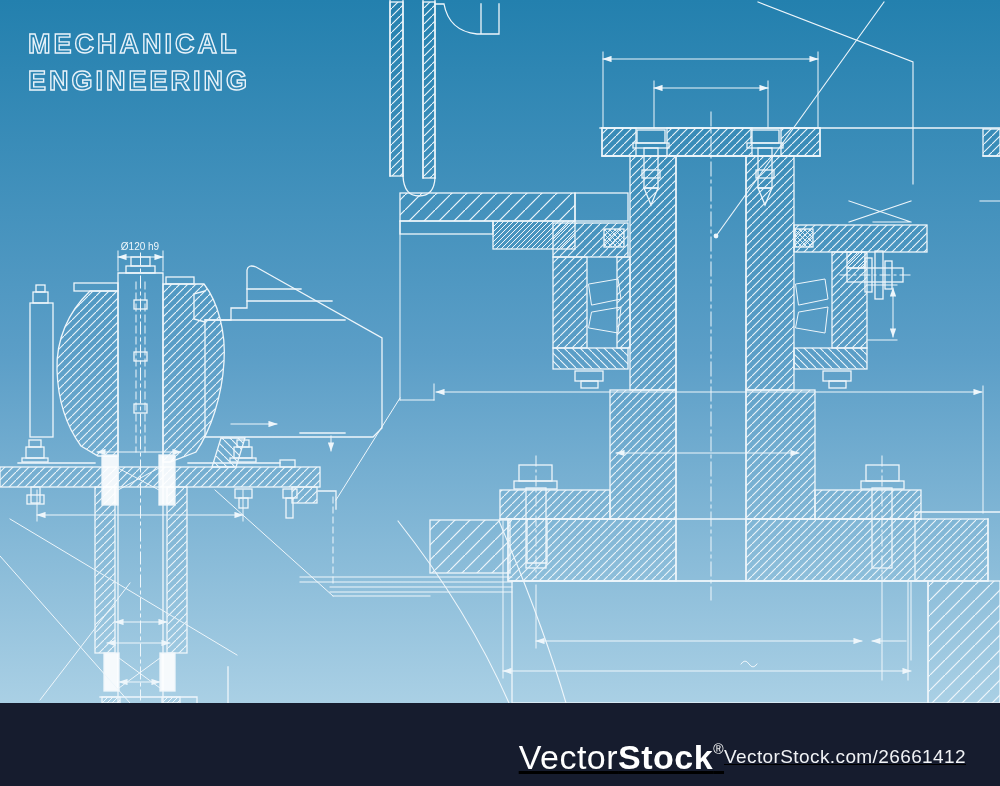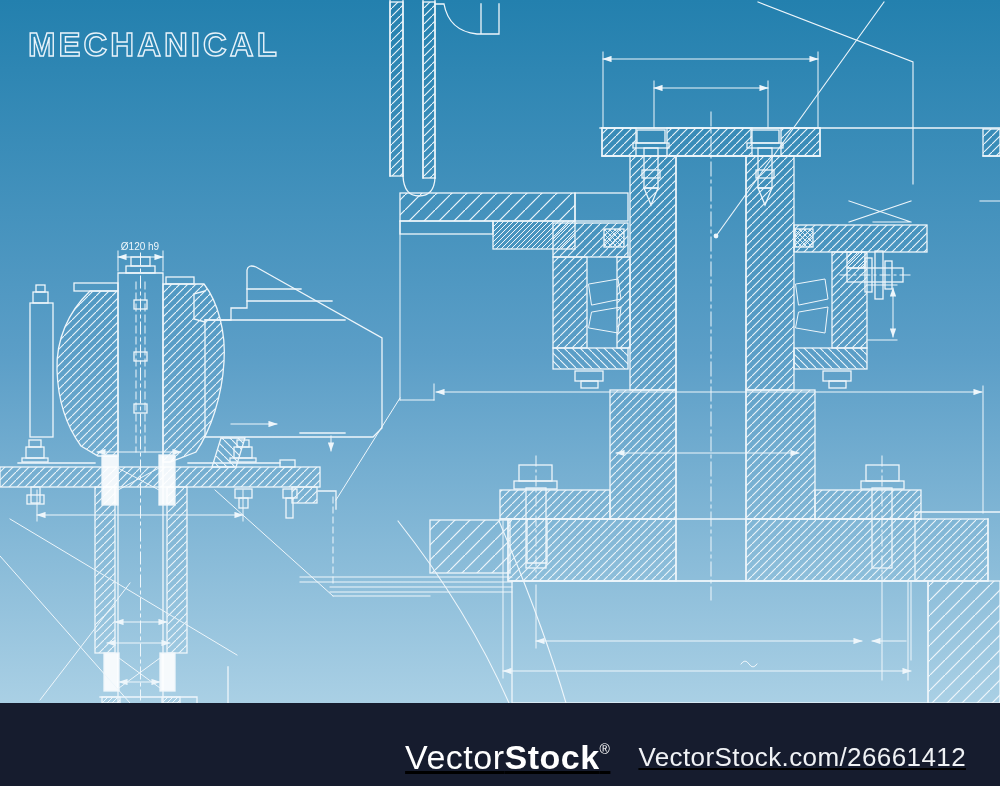--- a/index.html
+++ b/index.html
@@ -8,42 +8,43 @@
   }
   html,body{margin:0;padding:0;}
   body{
     width:1000px;height:786px;overflow:hidden;position:relative;
     font-family:"Liberation Sans",sans-serif;
     background:linear-gradient(180deg,var(--bg-top) 0%,var(--bg-mid) 45%,var(--bg-bottom) 96%);
   }
   svg{position:absolute;left:0;top:0;display:block;}
   .title{
     position:absolute;left:28px;top:26px;z-index:5;
-    font-size:33px;font-weight:700;letter-spacing:3px;line-height:37px;
+    font-size:27px;font-weight:700;letter-spacing:3px;line-height:37px;
     color:rgba(255,255,255,.92);
   }
   @supports (-webkit-text-stroke:1px #fff){
     .title{color:transparent;-webkit-text-stroke:1.35px var(--title-outline);}
   }
   .bar{
     position:absolute;left:0;top:703px;width:1000px;height:108px;background:var(--bar-bg);
     display:flex;align-items:center;justify-content:flex-end;
     padding:0 34px;box-sizing:border-box;z-index:6;text-decoration:underline;
   }
   .brand{font-size:34px;color:var(--bar-text);font-weight:400;letter-spacing:.5px;}
   .brand b{font-weight:700;}
   .brand sup{font-size:14px;position:relative;top:-2px;}
-  .credit{font-size:26px;color:#f0f2f5;letter-spacing:.4px;margin-left:28px;}
+  .credit{font-size:19px;color:#f0f2f5;letter-spacing:.4px;}
   .dimtext{font:10px "Liberation Sans",sans-serif;fill:var(--line);}
 </style>
 </head>
 <body>
 
 <div class="title">
   <div>MECHANICAL</div>
+  <div>ENGINEERING</div>
 </div>
 
 <svg width="1000" height="703" viewBox="0 0 1000 703">
   <defs>
     <marker id="arr" viewBox="0 0 10 7" refX="9.5" refY="3.5" markerWidth="9" markerHeight="6.3" orient="auto-start-reverse">
       <path d="M0,0 L10,3.5 L0,7 Z" fill="#eef6fb"></path>
     </marker>
     <pattern id="h8" width="8" height="8" patternUnits="userSpaceOnUse">
       <path d="M-1,9 L9,-1" stroke="#eef6fb" stroke-width="1.1"></path>
     </pattern>

